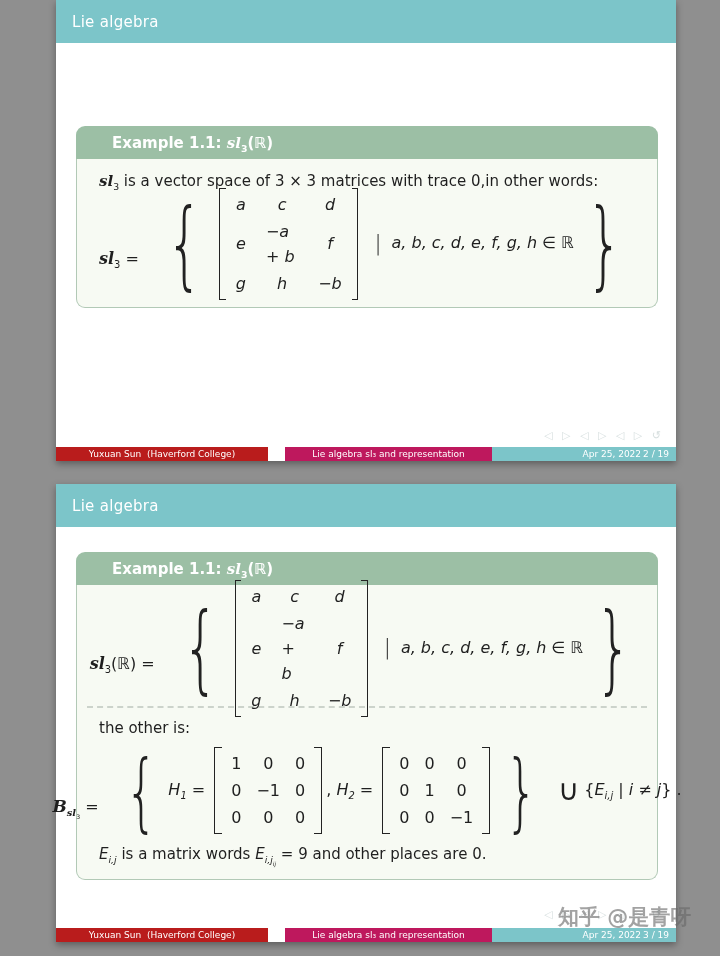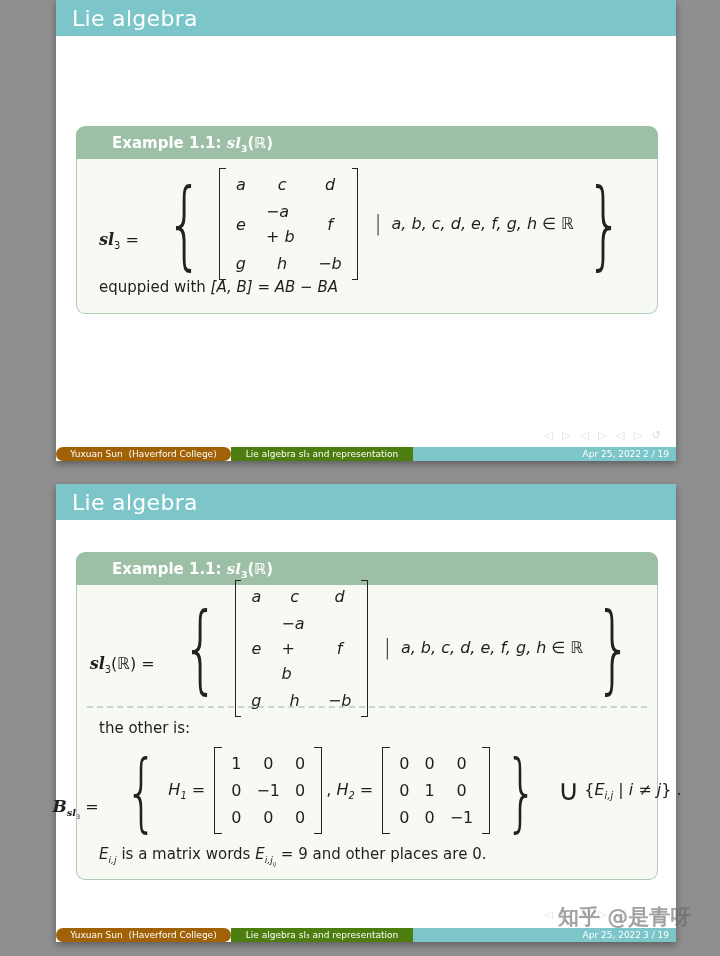--- a/index.html
+++ b/index.html
@@ -10,23 +10,23 @@
     -webkit-font-smoothing:antialiased;
   }
   .slide {
     position:absolute; left:56px; width:620px; background:#ffffff;
     box-shadow:0 3px 7px rgba(0,0,0,0.35);
   }
   #slide1 { top:0; height:461px; }
   #slide2 { top:484px; height:458px; }
 
   .frametitle {
-    height:36px; background:#7cc5c9; color:#ffffff;
+    height:43px; background:#7cc5c9; color:#ffffff;
     display:flex; align-items:center; padding:0 16px;
-    font-size:22px; letter-spacing:0.3px;
+    font-size:15px; letter-spacing:0.3px;
   }
 
   .ex-block { position:absolute; left:20px; right:18px; }
   #slide1 .ex-block { top:126px; }
   #slide2 .ex-block { top:68px; }
 
   .ex-head {
     background:#9cbfa5; border-radius:9px 9px 0 0; color:#ffffff;
     font-weight:bold; font-size:15px; padding:8px 0 7px 36px;
   }
@@ -81,22 +81,22 @@
     position:absolute; right:12px; color:#b6c5c5; opacity:0.55;
     font-size:11px; letter-spacing:3px;
   }
   #slide1 .navsyms { bottom:19px; }
   #slide2 .navsyms { bottom:21px; }
 
   .footbar {
     position:absolute; left:0; right:0; bottom:0; height:14px;
     display:flex; color:#ffffff; font-size:9px; line-height:14px;
   }
-  .fseg1 { width:175px; background:#a16207; display:flex; align-items:center; justify-content:center; white-space:pre;border-radius:7px; }
-  .fseg2 { width:182px; background:#4d7c0f; display:flex; align-items:center; justify-content:center; white-space:pre; }
+  .fseg1 { width:212px; background:#b91c1c; display:flex; align-items:center; justify-content:center; white-space:pre; }
+  .fseg2 { width:207px; background:#be185d; display:flex; align-items:center; justify-content:center; white-space:pre;margin-left:17px; }
   .fseg3 { flex:1; background:#7cc5c9; display:flex; align-items:center; justify-content:flex-end; gap:2px; padding-right:7px; }
 
   .watermark {
     position:absolute; left:558px; top:903px; font-size:21px;
     color:rgba(105,105,105,0.62); font-weight:600; white-space:pre;
     font-family:"DejaVu Sans",sans-serif;
   }
 </style>
 </head>
 <body>
@@ -104,20 +104,23 @@
 <div class="slide" id="slide1">
   <div class="frametitle">
     <span>Lie algebra</span>
   </div>
 
   <div class="ex-block">
     <div class="ex-head">
       <span>Example 1.1: </span><span class="frak">sl</span><sub>3</sub><span>(ℝ)</span>
     </div>
     <div class="ex-body">
+      <div class="intro-line">
+        <span class="frak">sl</span><sub>3</sub><span> is a vector space of 3 × 3 matrices with trace 0,in other words:</span>
+      </div>
 
       <div class="eq-row">
         <span class="lhs"><span class="frak">sl</span><sub>3</sub><span> = </span></span>
         <span class="brace">{</span>
         <span class="mat vars">
           <span class="bl"></span>
           <span class="cells">
             <span>a</span>
             <span>c</span>
             <span>d</span>
@@ -129,23 +132,20 @@
             <span>−b</span>
           </span>
           <span class="br"></span>
         </span>
         <span class="setbar">|</span>
         <span class="cond">a, b, c, d, e, f, g, h </span>
         <span class="condset">∈ ℝ</span>
         <span class="brace">}</span>
       </div>
 
-      <div class="equipped">
-        <span>equppied with </span><span class="mathv">[A, B] = AB − BA</span>
-      </div>
     </div>
   </div>
 
   <div class="navsyms">◁ ▷ ◁ ▷ ◁ ▷ ↺</div>
 
   <div class="footbar">
     <div class="fseg1">Yuxuan Sun  (Haverford College)</div>
     <div class="fseg2">Lie algebra sl₃ and representation</div>
     <div class="fseg3">
       <span>Apr 25, 2022</span>

